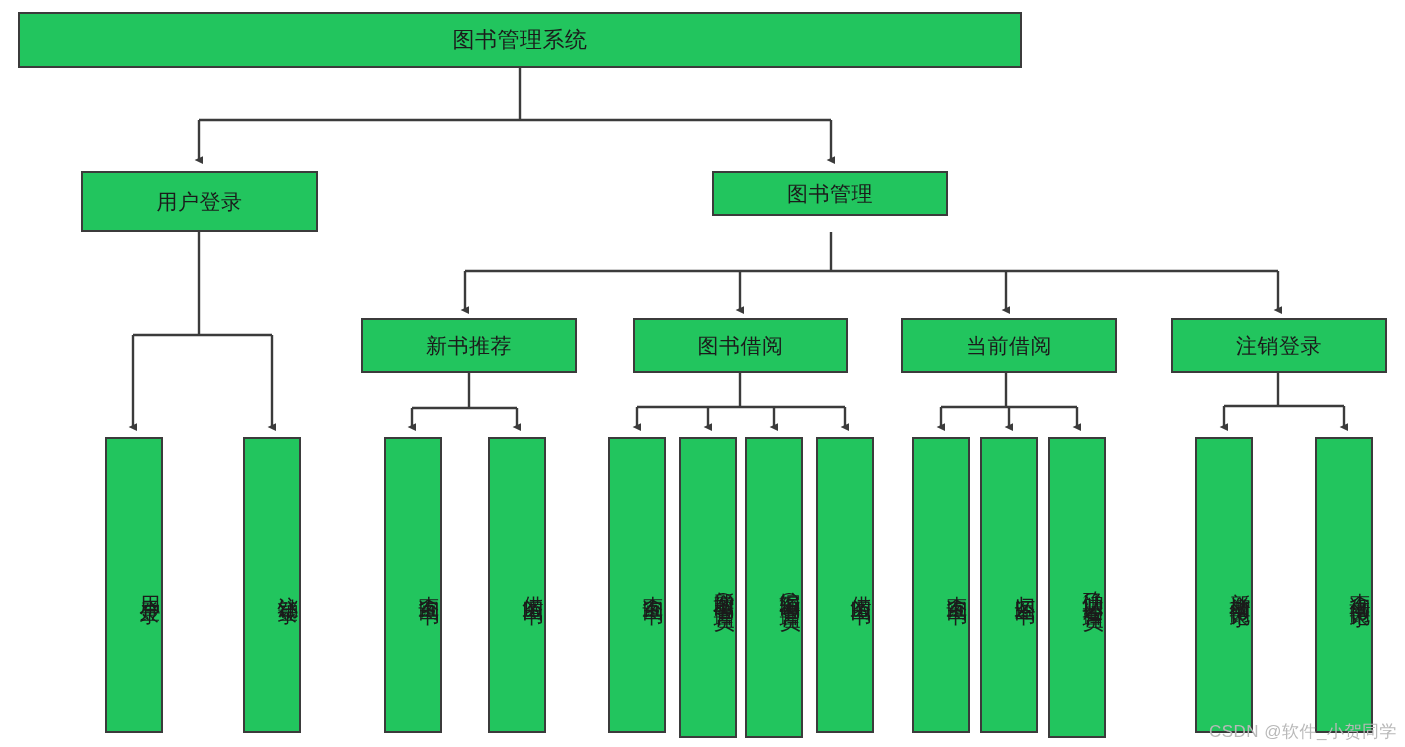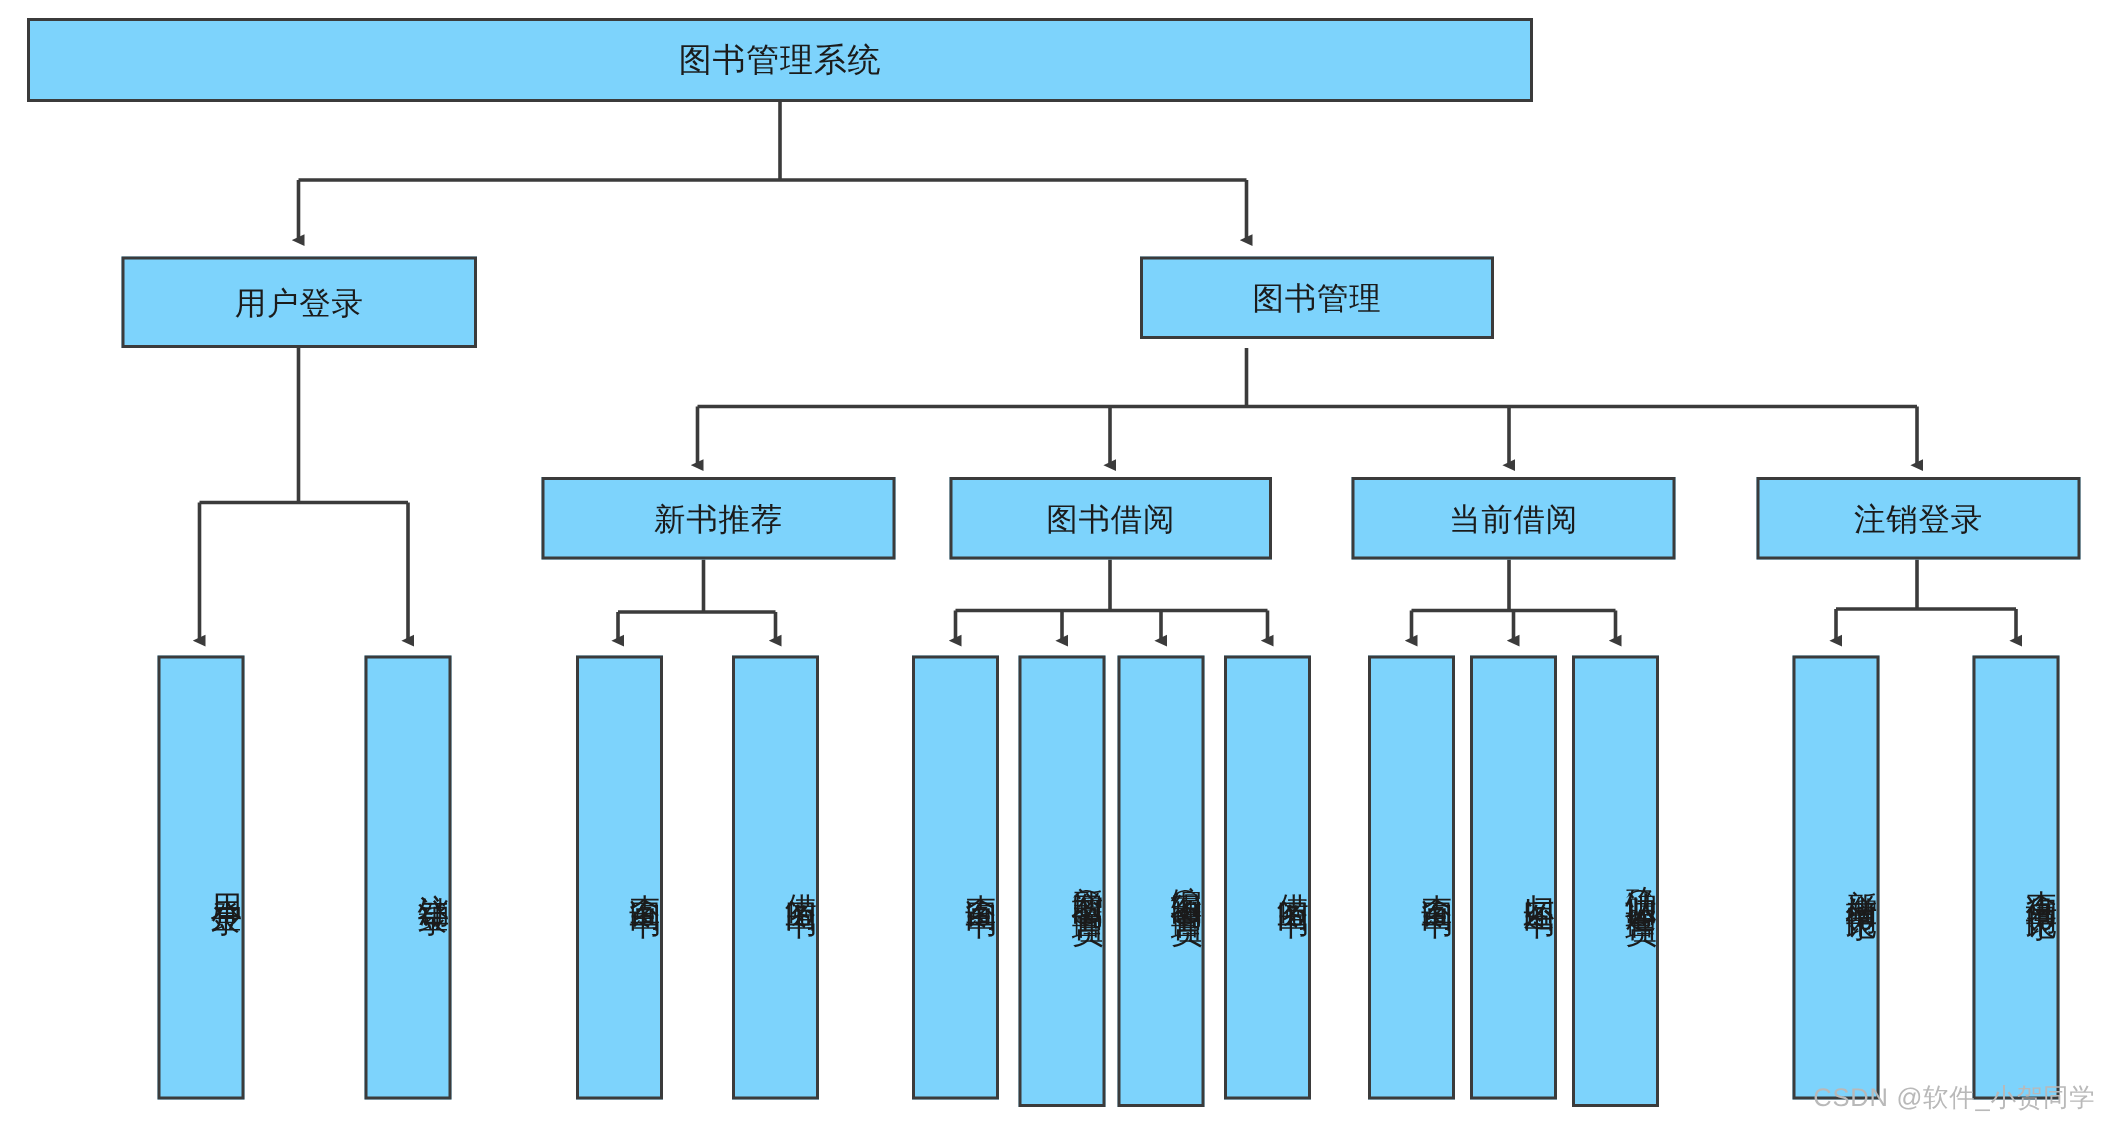--- a/index.html
+++ b/index.html
@@ -21,21 +21,21 @@
   #diagram-svg {
     position: absolute;
     left: 0;
     top: 0;
     width: 1405px;
     height: 747px;
   }
   .node {
     position: absolute;
     box-sizing: border-box;
-    background: #7dd3fc;
+    background: #22c55e;
     border: 2.2px solid #3b3b3b;
     display: flex;
     align-items: center;
     justify-content: center;
     color: #1b1b1b;
     z-index: 2;
   }
   .node-h {
     font-size: 21px;
     letter-spacing: 0.5px;
@@ -129,25 +129,25 @@
   </svg>
 
   <div class="node node-h node-root" style="left:18px; top:12px; width:1004px; height:56px;">
     <span>图书管理系统</span>
   </div>
 
   <div class="node node-h" style="left:81px; top:171px; width:237px; height:61px;">
     <span>用户登录</span>
   </div>
 
-  <div class="node node-h" style="left:712px; top:171px; width:236px; height:55px;margin-left:48px;">
+  <div class="node node-h" style="left:712px; top:171px; width:236px; height:45px;">
     <span>图书管理</span>
   </div>
 
-  <div class="node node-h" style="left:361px; top:318px; width:236px; height:55px;">
+  <div class="node node-h" style="left:361px; top:318px; width:216px; height:55px;">
     <span>新书推荐</span>
   </div>
 
   <div class="node node-h" style="left:633px; top:318px; width:215px; height:55px;">
     <span>图书借阅</span>
   </div>
 
   <div class="node node-h" style="left:901px; top:318px; width:216px; height:55px;">
     <span>当前借阅</span>
   </div>

